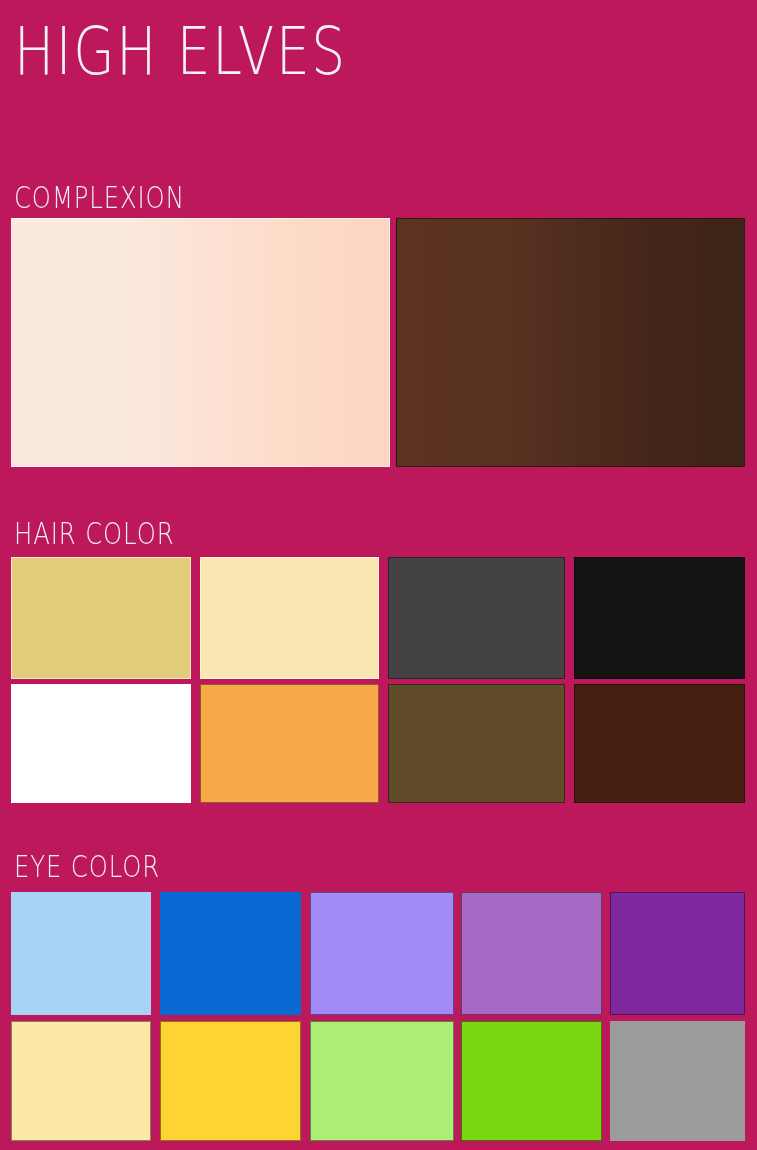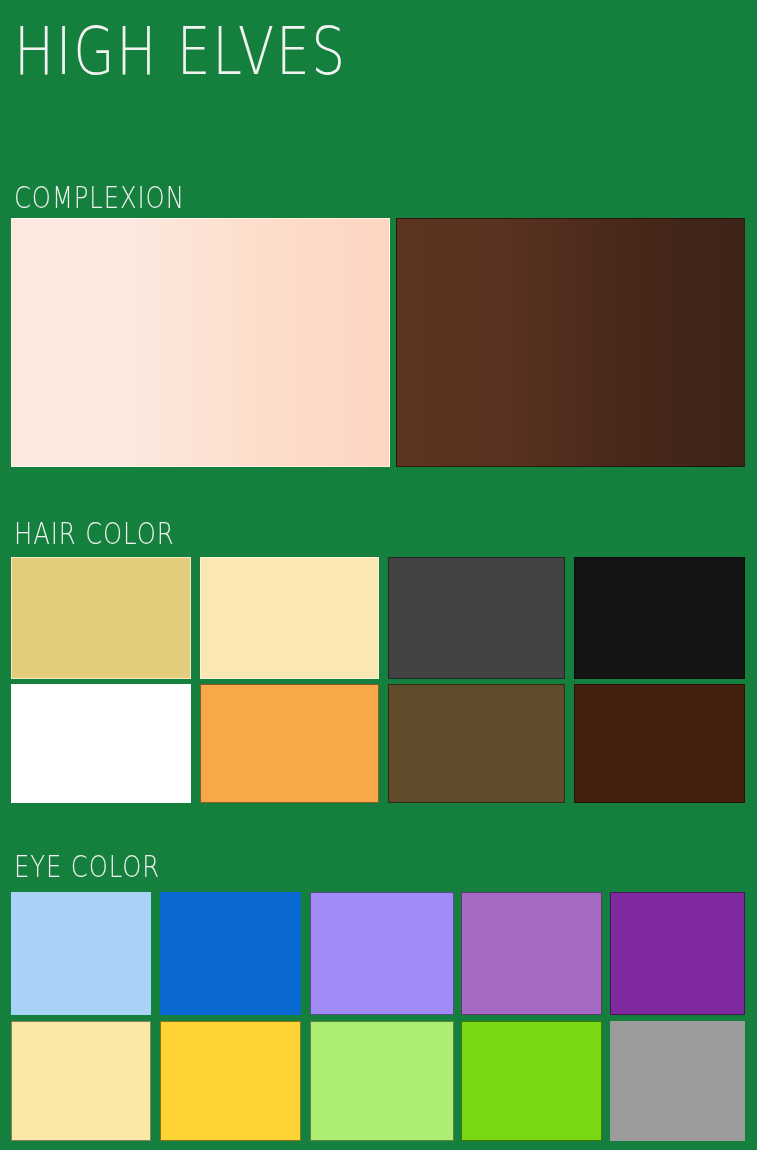--- a/index.html
+++ b/index.html
@@ -11,21 +11,21 @@
     width: 757px;
     height: 1150px;
     overflow: hidden;
     font-family: "Liberation Sans", sans-serif;
     position: relative;
   }
 
   .page {
     position: absolute;
     inset: 0;
-    background: #15803d;
+    background: #be185d;
   }
 
   
   .title {
     position: absolute;
     left: 14px;
     top: 8px;
     font-family: "DejaVu Sans", sans-serif;
     font-size: 62px;
     line-height: 82px;

